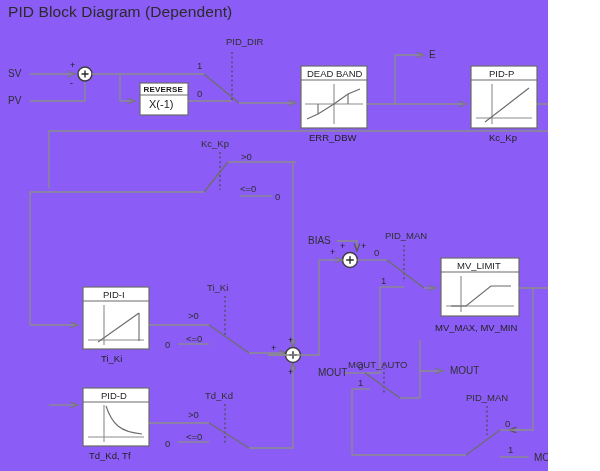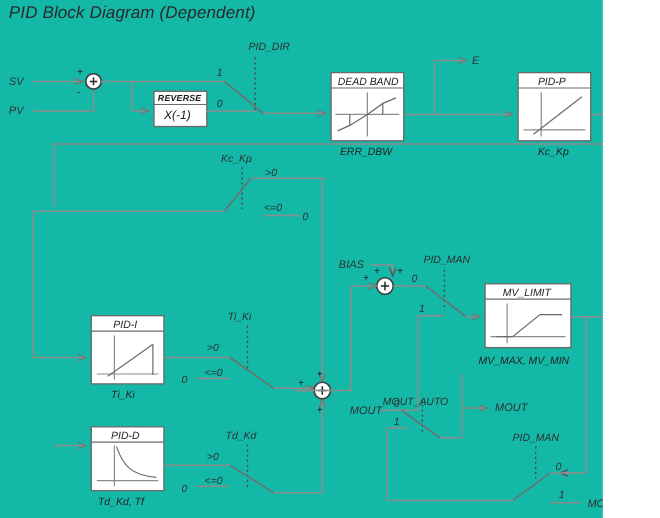--- a/index.html
+++ b/index.html
@@ -4,24 +4,23 @@
 <style>
   html, body {
     margin: 0;
     padding: 0;
     background: #ffffff;
   }
   #page {
     position: relative;
     width: 548px;
     height: 471px;
-    background: #14b8a6;
+    background: #8b5cf6;
     font-family: "Liberation Sans", sans-serif;
     overflow: hidden;
-    font-style: italic;
   }
   #diagram-title {
     position: absolute;
     left: 8px;
     top: 3px;
     font-size: 15.5px;
     color: #2a2a2a;
     letter-spacing: 0.1px;
     white-space: nowrap;
   }

